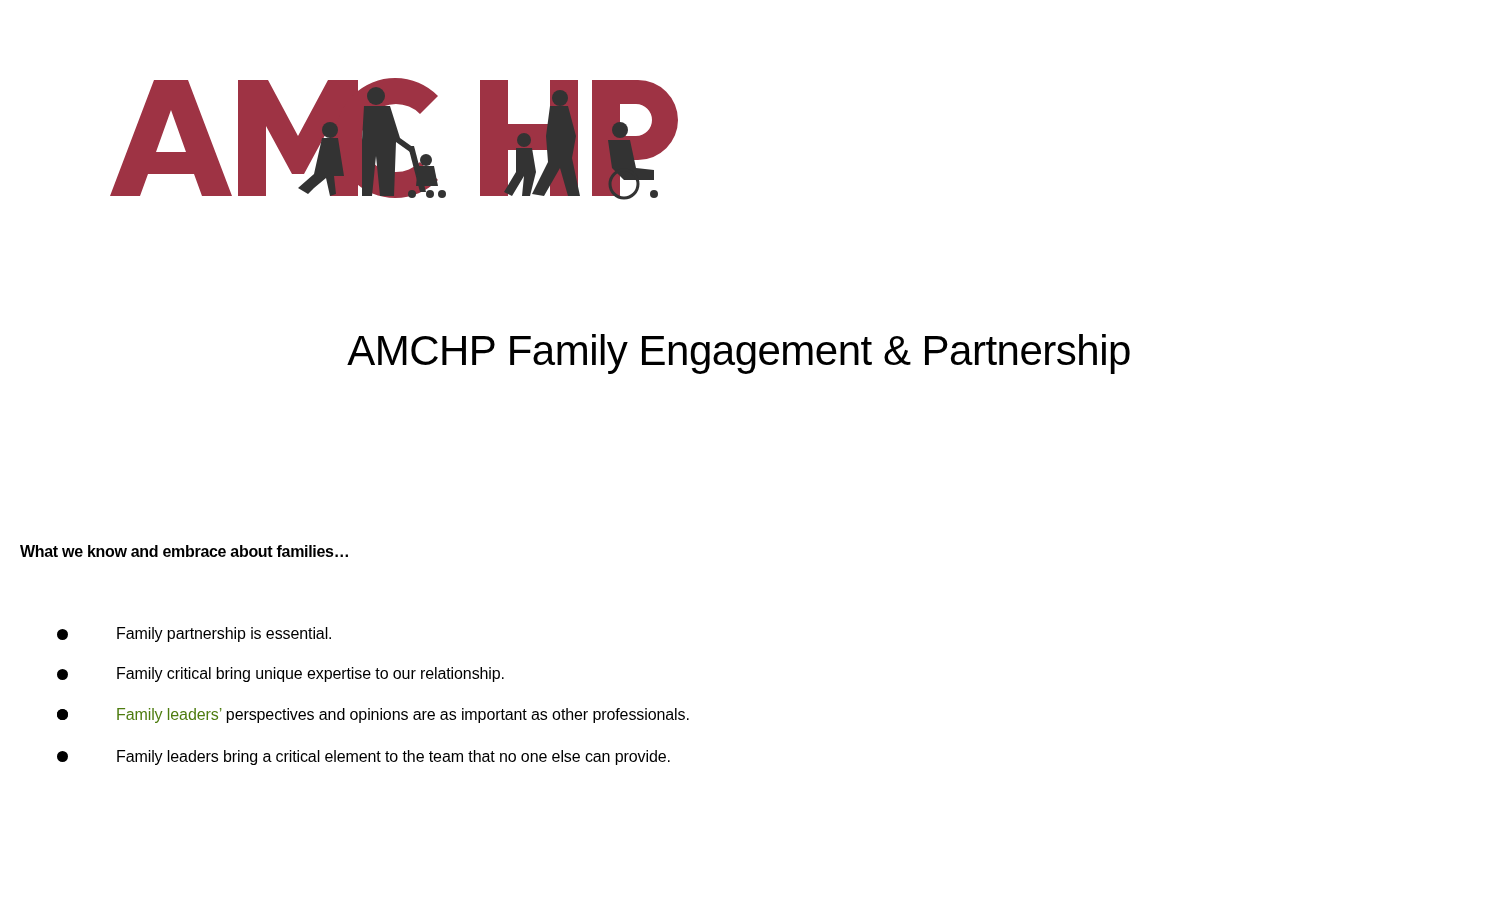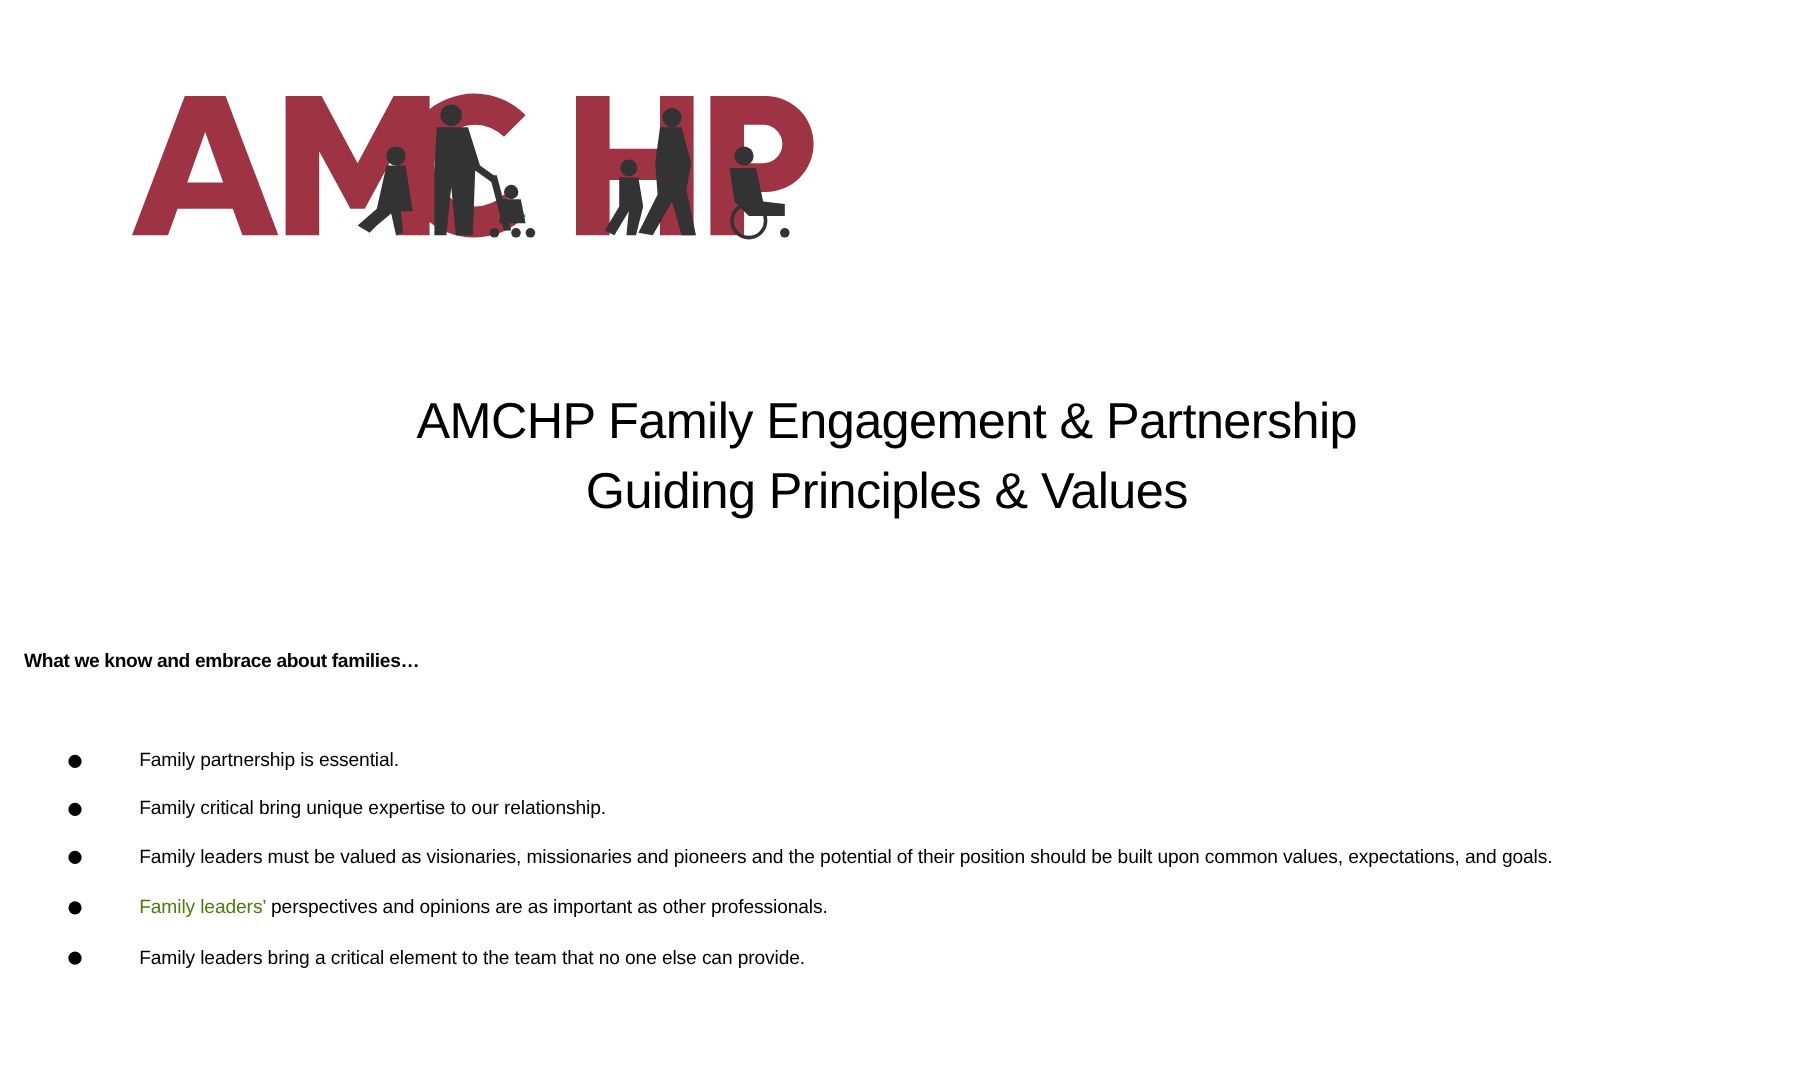--- a/index.html
+++ b/index.html
@@ -60,37 +60,35 @@
       <circle cx="512" cy="54" r="8"></circle>
       <path d="M500 64 L522 64 L528 92 L546 94 L546 104 L516 104 L504 92 Z"></path>
       <circle cx="516" cy="108" r="14" fill="none" stroke="#333333" stroke-width="3"></circle>
       <circle cx="546" cy="118" r="4"></circle>
     </g>
   </svg>
 </div>
 
 <div class="title">
   <div>AMCHP Family Engagement &amp; Partnership</div>
-  <div>Guiding Principles &amp; Values</div>
 </div>
 
 <div class="section-heading">What we know and embrace about families…</div>
 
 <ul class="list">
   <li class="tight">
     <span class="bullet"></span>
     <span>Family partnership is essential.</span>
   </li>
   <li class="tight">
     <span class="bullet"></span>
     <span>Family critical bring unique expertise to our relationship.</span>
   </li>
   <li>
     <span class="bullet"></span>
-    <span>Family leaders must be valued as visionaries, missionaries and pioneers and the potential of their position should be built upon common values, expectations, and goals.</span>
   </li>
   <li>
     <span class="bullet"></span>
     <span class="dim">Family leaders’</span><span> perspectives and opinions are as important as other professionals.</span>
   </li>
   <li>
     <span class="bullet"></span>
     <span>Family leaders bring a critical element to the team that no one else can provide.</span>
   </li>
 </ul>

